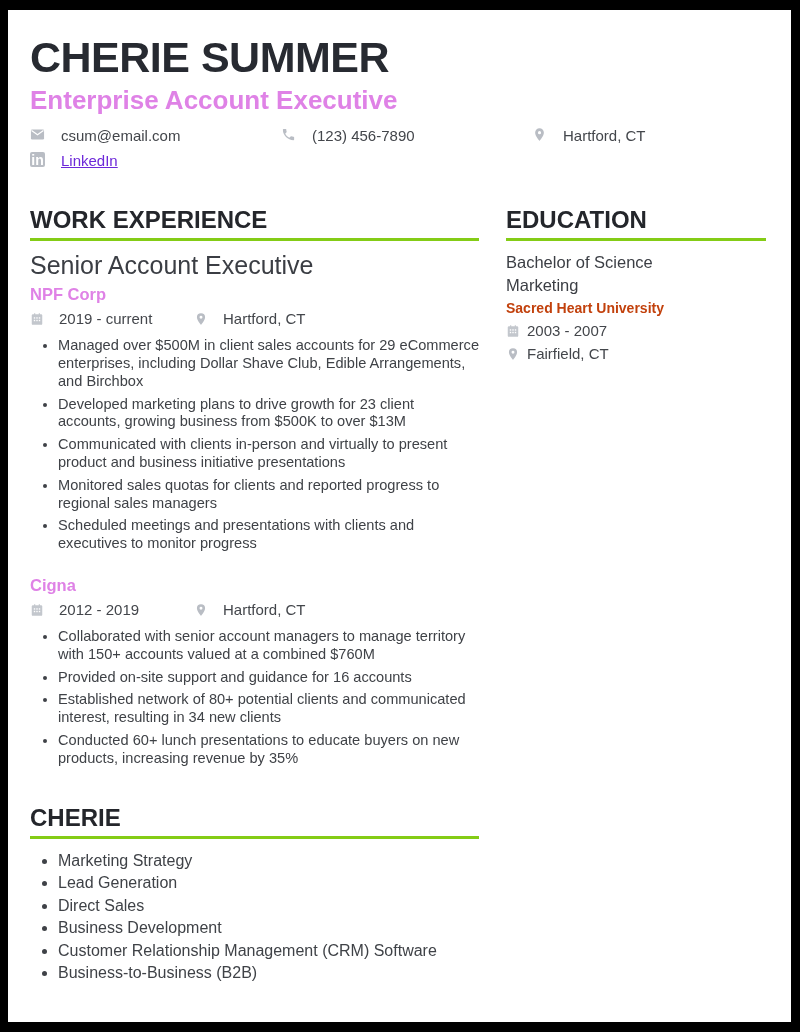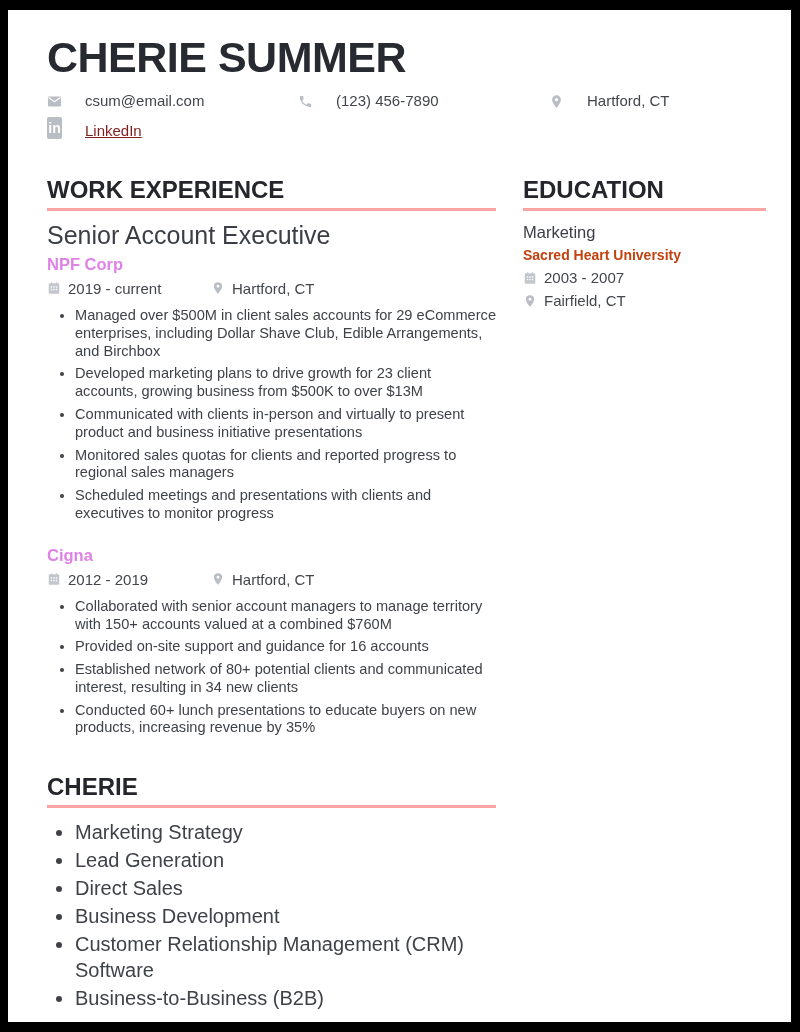--- a/index.html
+++ b/index.html
@@ -4,93 +4,94 @@
 <style>
   * { margin: 0; padding: 0; box-sizing: border-box; }
   html, body { background: #000; }
   body { width: 800px; height: 1032px; font-family: "Liberation Sans", sans-serif; }
 
   .page {
     width: 800px; height: 1032px;
     background: #fff;
     border: solid #000;
     border-width: 10px 9px 10px 8px;
-    padding: 26px 25px 0 39px;
+    padding: 26px 25px 0 22px;
     overflow: hidden;
   }
 
   
   .name {
     font-size: 43px; font-weight: 800; letter-spacing: -0.5px;
     color: #272a31; line-height: 1.0;
   }
   .person-title {
     font-size: 26px; font-weight: 700; color: #df82e6;
     margin-top: 8px; line-height: 1.05;
   }
   .contact-grid {
     display: grid;
     grid-template-columns: 251px 251px 1fr;
     row-gap: 8px;
     margin-top: 13px;
     font-size: 15px; color: #43464b;
   }
-  .contact-item { display: flex; align-items: flex-end; gap: 23px; }
+  .contact-item { display: flex; align-items: flex-start; gap: 16px; }
   .contact-item svg { flex: 0 0 auto; }
   .li-badge {
-    width: 15px; height: 22px; background: #b9bdc4; border-radius: 2px;
+    width: 15px; height: 15px; background: #b9bdc4; border-radius: 2px;
     color: #fff; font-size: 14px; font-weight: 700;
     display: inline-flex; align-items: center; justify-content: center;
     flex: 0 0 auto;
   }
-  a.link { color: #7f1d1d; }
+  a.link { color: #6d28d9; }
 
   
   .columns { display: flex; gap: 27px; margin-top: 38px; }
   .col-left  { width: 449px; flex: 0 0 449px; }
   .col-right { flex: 1; }
 
   .sec-heading {
     font-size: 24px; font-weight: 800; color: #24262b;
     letter-spacing: 0; line-height: 1.05;
-    padding-bottom: 6px; border-bottom: 3px solid #fca5a5;
+    padding-bottom: 6px; border-bottom: 3px solid #84cc16;
   }
 
   
   .job { margin-top: 10px; }
   .job + .job { margin-top: 23px; }
   .job-title { font-size: 25px; font-weight: 400; color: #3b3e44; line-height: 1.15; }
   .job-company { font-size: 16.5px; font-weight: 700; color: #df82e6; margin-top: 5px; }
   .job-meta { display: flex; margin-top: 6px; font-size: 15px; color: #43464b; }
-  .meta-item { display: flex; align-items: center; gap: 7px; }
+  .meta-item { display: flex; align-items: center; gap: 15px; }
   .meta-item.dates { width: 164px; flex: 0 0 164px; }
   ul.bullets { margin-top: 10px; padding-left: 28px; list-style: disc outside; }
   ul.bullets li {
     font-size: 14.6px; color: #3f4247; line-height: 1.22;
     margin-bottom: 5px;
   }
   ul.bullets li::marker { color: #3f4247; }
 
   .skills-section { margin-top: 37px; }
   ul.skill-list { margin-top: 11px; padding-left: 28px; list-style: disc outside; }
-  ul.skill-list li { font-size: 20px; color: #3f4247; line-height: 1.34; margin-bottom: 1px; }
+  ul.skill-list li { font-size: 16px; color: #3f4247; line-height: 1.34; margin-bottom: 1px; }
 
   
   .edu-body { margin-top: 10px; }
   .edu-degree { font-size: 16.5px; color: #3b3e44; line-height: 1.35; }
   .edu-school { font-size: 14px; font-weight: 700; color: #c2410c; margin-top: 4px; }
   .edu-meta { display: flex; align-items: center; gap: 7px; font-size: 15px; color: #43464b; margin-top: 6px; }
 </style>
 </head>
 <body>
 
 <div class="page">
 
   <header>
     <h1 class="name">CHERIE SUMMER</h1>
+    <div class="person-title">Enterprise Account Executive</div>
 
     <div class="contact-grid">
       <div class="contact-item">
         <svg width="15" height="15" viewBox="0 0 24 24">
             <rect x="1.5" y="4" width="21" height="16" rx="2" fill="#b9bdc4"></rect>
             <path d="M2.5 5.5l9.5 7 9.5-7" fill="none" stroke="#fff" stroke-width="1.8"></path>
           </svg>
         <span>csum@email.com</span>
       </div>
       <div class="contact-item">
@@ -198,20 +199,21 @@
           <li>Customer Relationship Management (CRM) Software</li>
           <li>Business-to-Business (B2B)</li>
         </ul>
       </section>
     </div>
 
     <div class="col-right">
       <section>
         <h2 class="sec-heading">EDUCATION</h2>
         <div class="edu-body">
+          <div class="edu-degree">Bachelor of Science</div>
           <div class="edu-degree">Marketing</div>
           <div class="edu-school">Sacred Heart University</div>
           <div class="edu-meta">
             <svg width="14" height="14" viewBox="0 0 24 24">
                 <path fill="#c3c7cd" d="M7 2h2v3H7zM15 2h2v3h-2z"></path>
                 <rect x="3" y="4" width="18" height="18" rx="2" fill="#c3c7cd"></rect>
                 <g fill="#fff">
                   <rect x="6.5" y="9" width="2.4" height="2.4"></rect>
                   <rect x="10.8" y="9" width="2.4" height="2.4"></rect>
                   <rect x="15.1" y="9" width="2.4" height="2.4"></rect>

